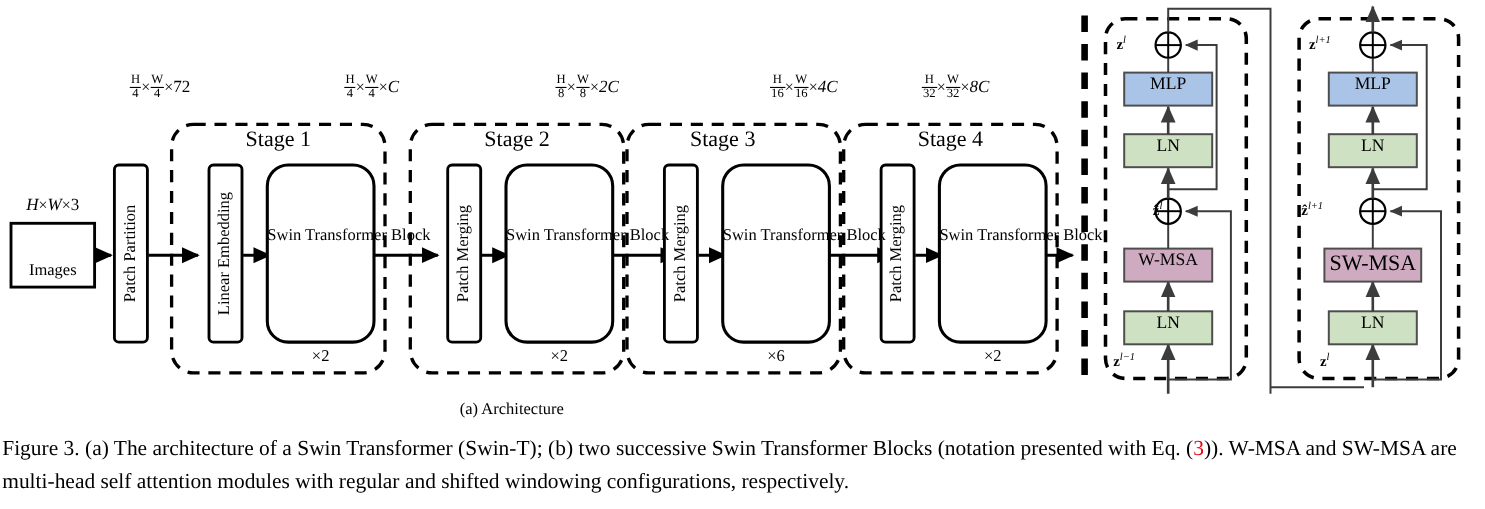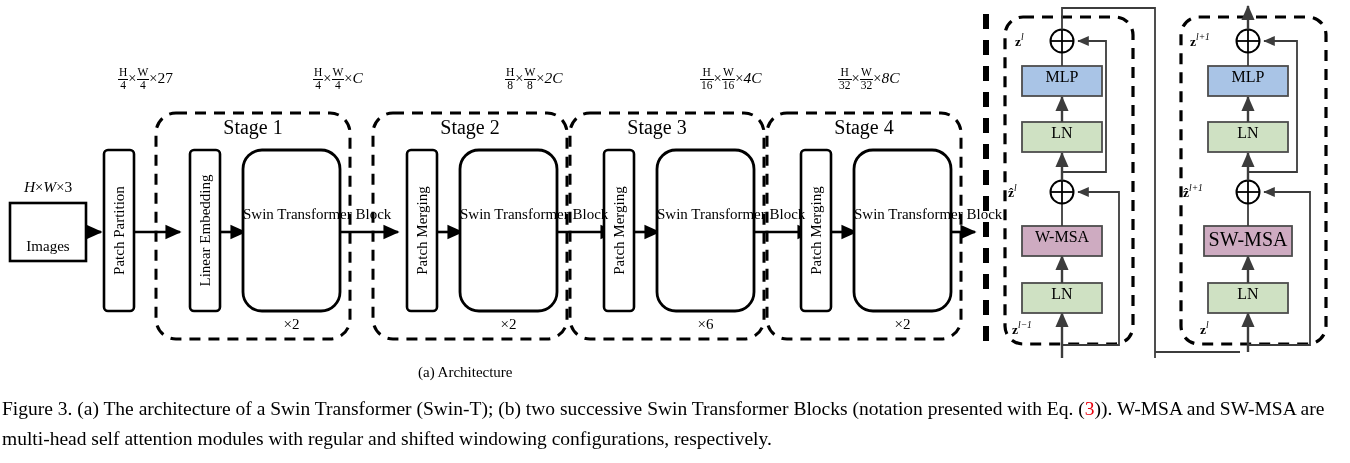--- a/index.html
+++ b/index.html
@@ -150,21 +150,21 @@
   </svg>
 
   <div class="t serif" style="left:10px;top:178px;width:76px;text-align:center;font-size:15.5px;">
     <span class="mainvar">H</span><span class="times">×</span><span class="mainvar">W</span><span class="times">×</span><span class="upr">3</span>
   </div>
   <div class="t serif boxlabel" style="left:10px;top:222px;width:76px;margin-top:16px;">Images</div>
 
   <div class="vert serif boxlabel" style="left:44px;top:222px;width:150px;">Patch Partition</div>
 
   <div class="t serif dimlabel" style="left:118px;top:68px;">
-    <span class="frac"><span class="num">H</span><span class="den">4</span></span><span class="times">×</span><span class="frac"><span class="num">W</span><span class="den">4</span></span><span class="times">×</span><span class="upr">27</span>
+    <span class="frac"><span class="num">H</span><span class="den">4</span></span><span class="times">×</span><span class="frac"><span class="num">W</span><span class="den">4</span></span><span class="times">×</span><span class="upr">72</span>
   </div>
   <div class="t serif dimlabel" style="left:313px;top:68px;">
     <span class="frac"><span class="num">H</span><span class="den">4</span></span><span class="times">×</span><span class="frac"><span class="num">W</span><span class="den">4</span></span><span class="times">×</span><span class="mainvar">C</span>
   </div>
   <div class="t serif dimlabel" style="left:505px;top:68px;">
     <span class="frac"><span class="num">H</span><span class="den">8</span></span><span class="times">×</span><span class="frac"><span class="num">W</span><span class="den">8</span></span><span class="times">×</span><span class="mainvar">2C</span>
   </div>
   <div class="t serif dimlabel" style="left:700px;top:68px;">
     <span class="frac"><span class="num">H</span><span class="den">16</span></span><span class="times">×</span><span class="frac"><span class="num">W</span><span class="den">16</span></span><span class="times">×</span><span class="mainvar">4C</span>
   </div>
@@ -193,21 +193,21 @@
   <div class="t serif xlabel" style="left:854px;top:316px;width:97px;text-align:center;">×2</div>
 
   <div class="t serif" style="left:1022px;top:68px;width:80px;text-align:center;font-size:16px;">MLP</div>
   <div class="t serif" style="left:1022px;top:124px;width:80px;text-align:center;font-size:16px;">LN</div>
   <div class="t serif" style="left:1022px;top:228px;width:80px;text-align:center;font-size:16px;">W-MSA</div>
   <div class="t serif" style="left:1022px;top:285px;width:80px;text-align:center;font-size:16px;">LN</div>
 
   <div class="t serif znote" style="left:1015px;top:32px;">
     <span class="bz">z</span><span class="sup" style="font-style:italic;">l</span>
   </div>
-  <div class="t serif znote" style="left:1008px;top:183px;">
+  <div class="t serif znote" style="left:1048px;top:183px;">
     <span class="bz">ẑ</span><span class="sup" style="font-style:italic;">l</span>
   </div>
   <div class="t serif znote" style="left:1012px;top:320px;">
     <span class="bz">z</span><span class="sup" style="font-style:italic;">l−1</span>
   </div>
 
   <div class="t serif" style="left:1208px;top:68px;width:80px;text-align:center;font-size:16px;">MLP</div>
   <div class="t serif" style="left:1208px;top:124px;width:80px;text-align:center;font-size:16px;">LN</div>
   <div class="t serif" style="left:1204px;top:228px;width:88px;text-align:center;font-size:20px;">SW-MSA</div>
   <div class="t serif" style="left:1208px;top:285px;width:80px;text-align:center;font-size:16px;">LN</div>

